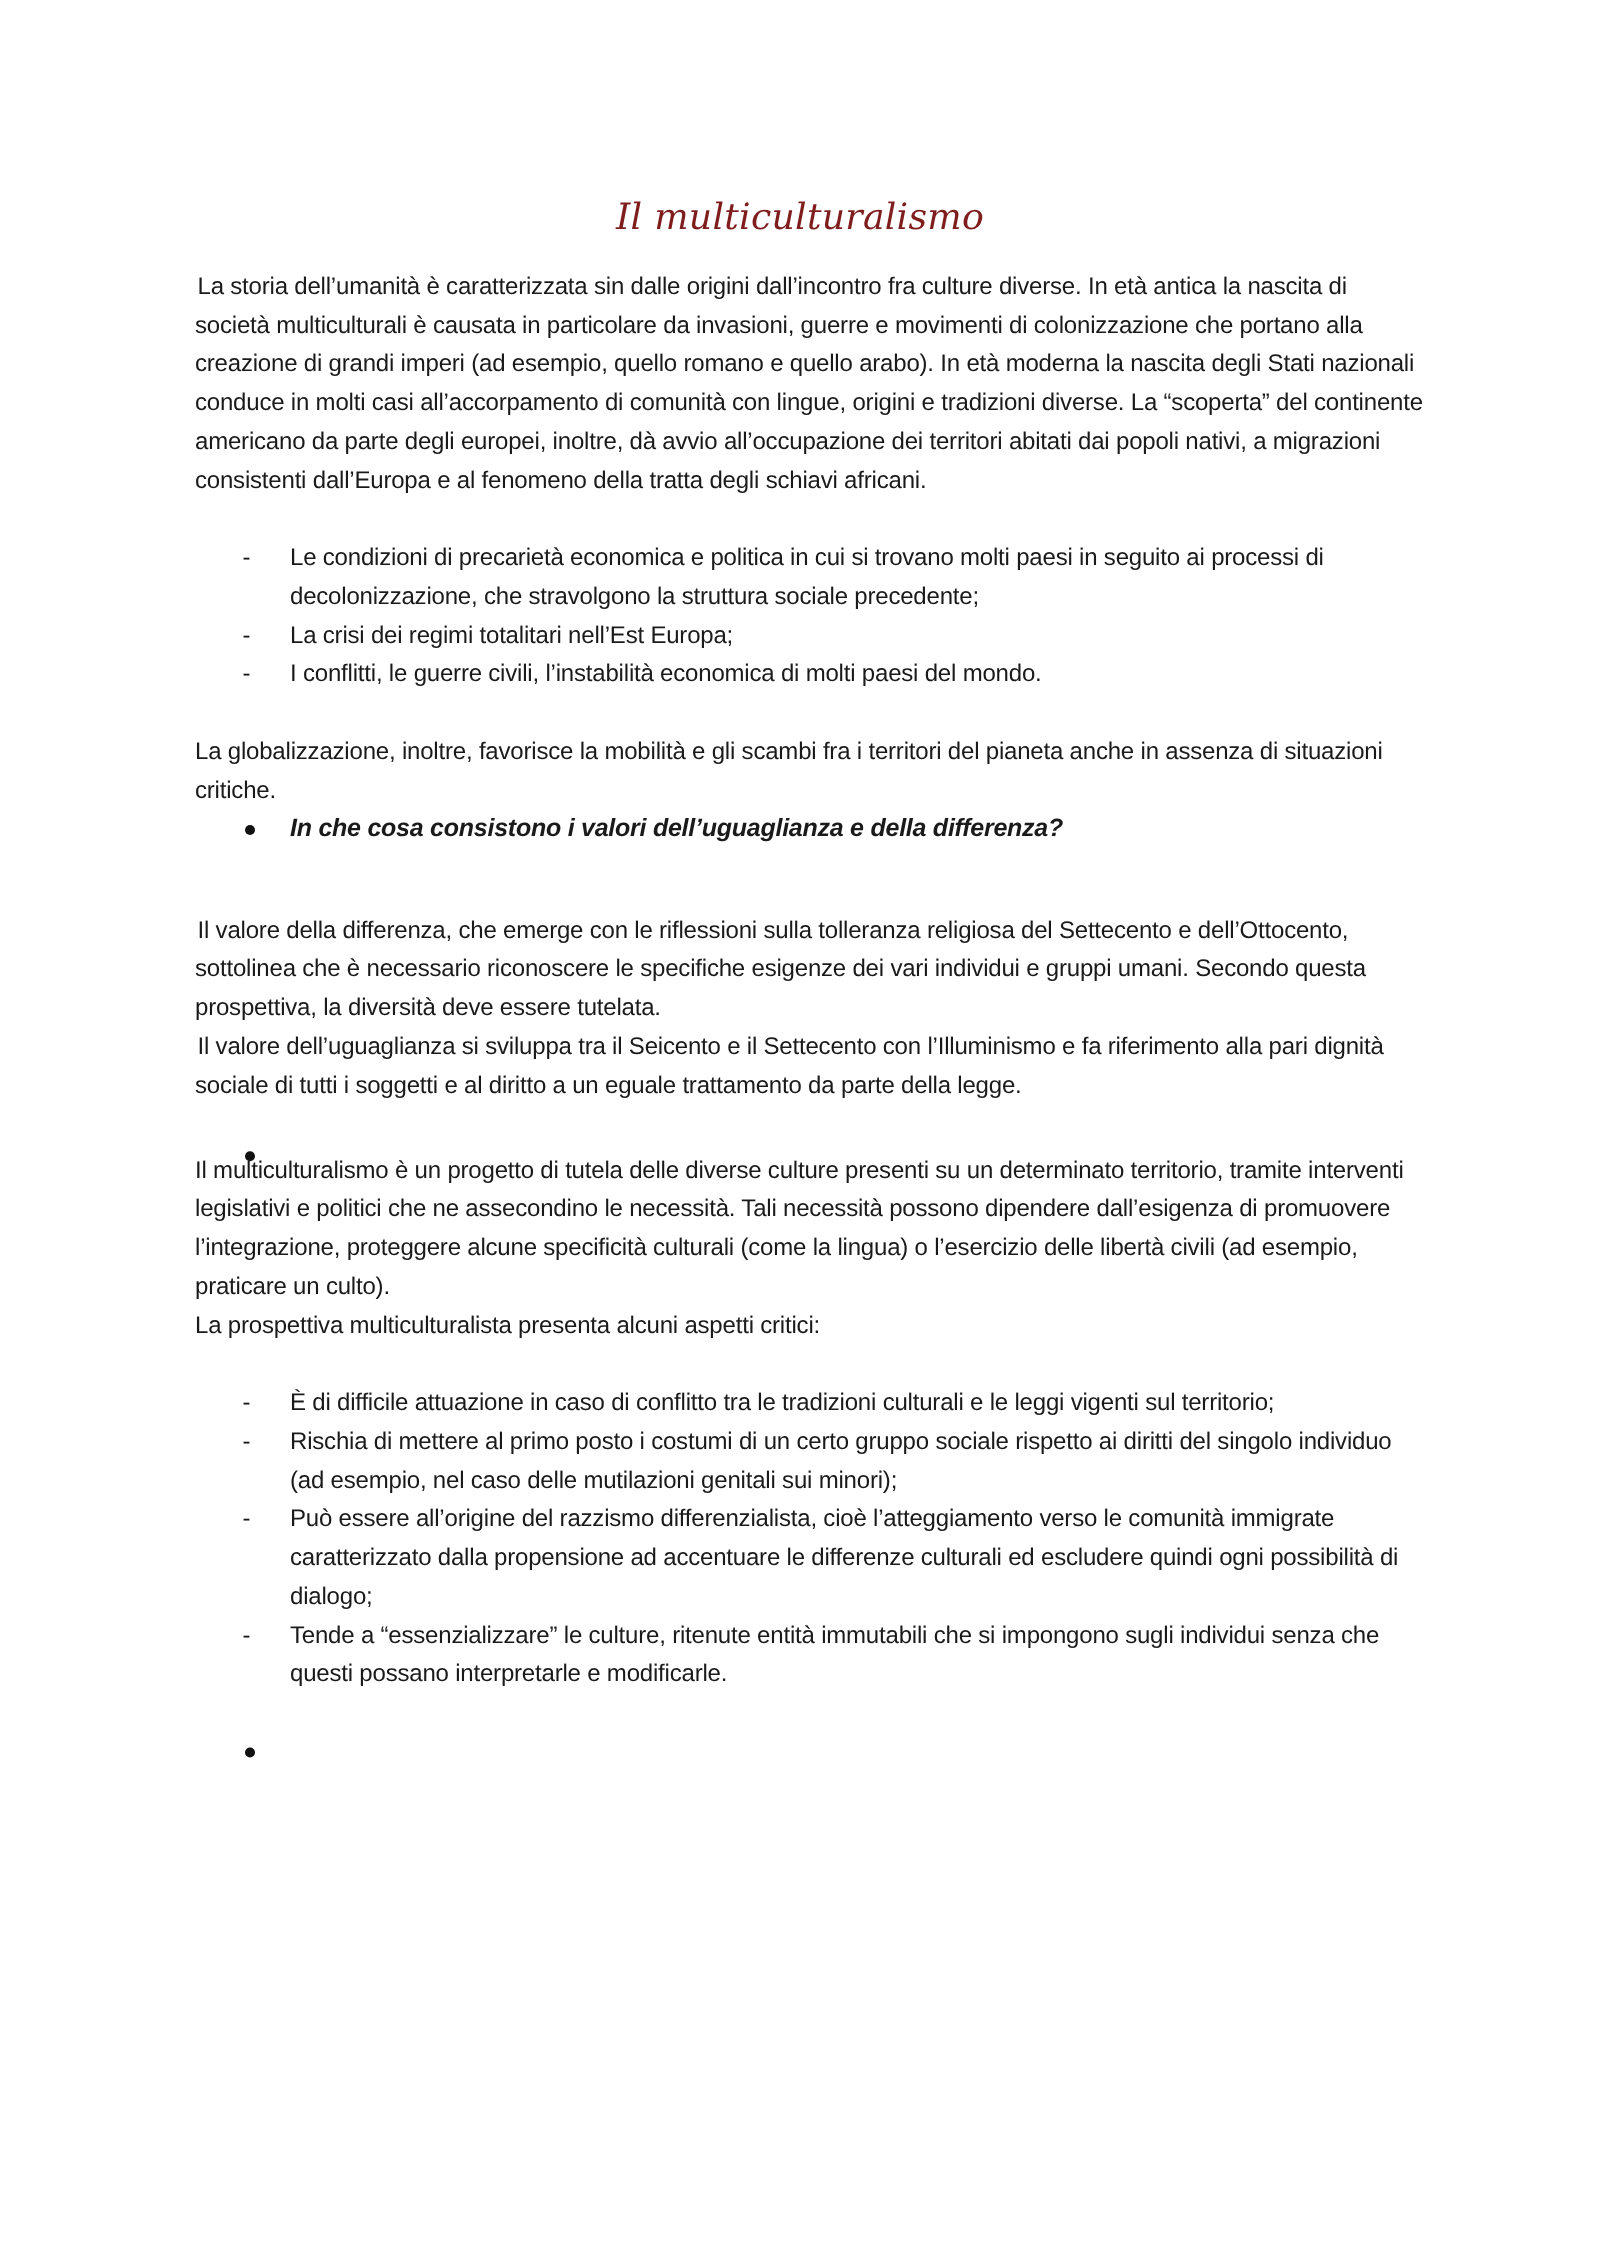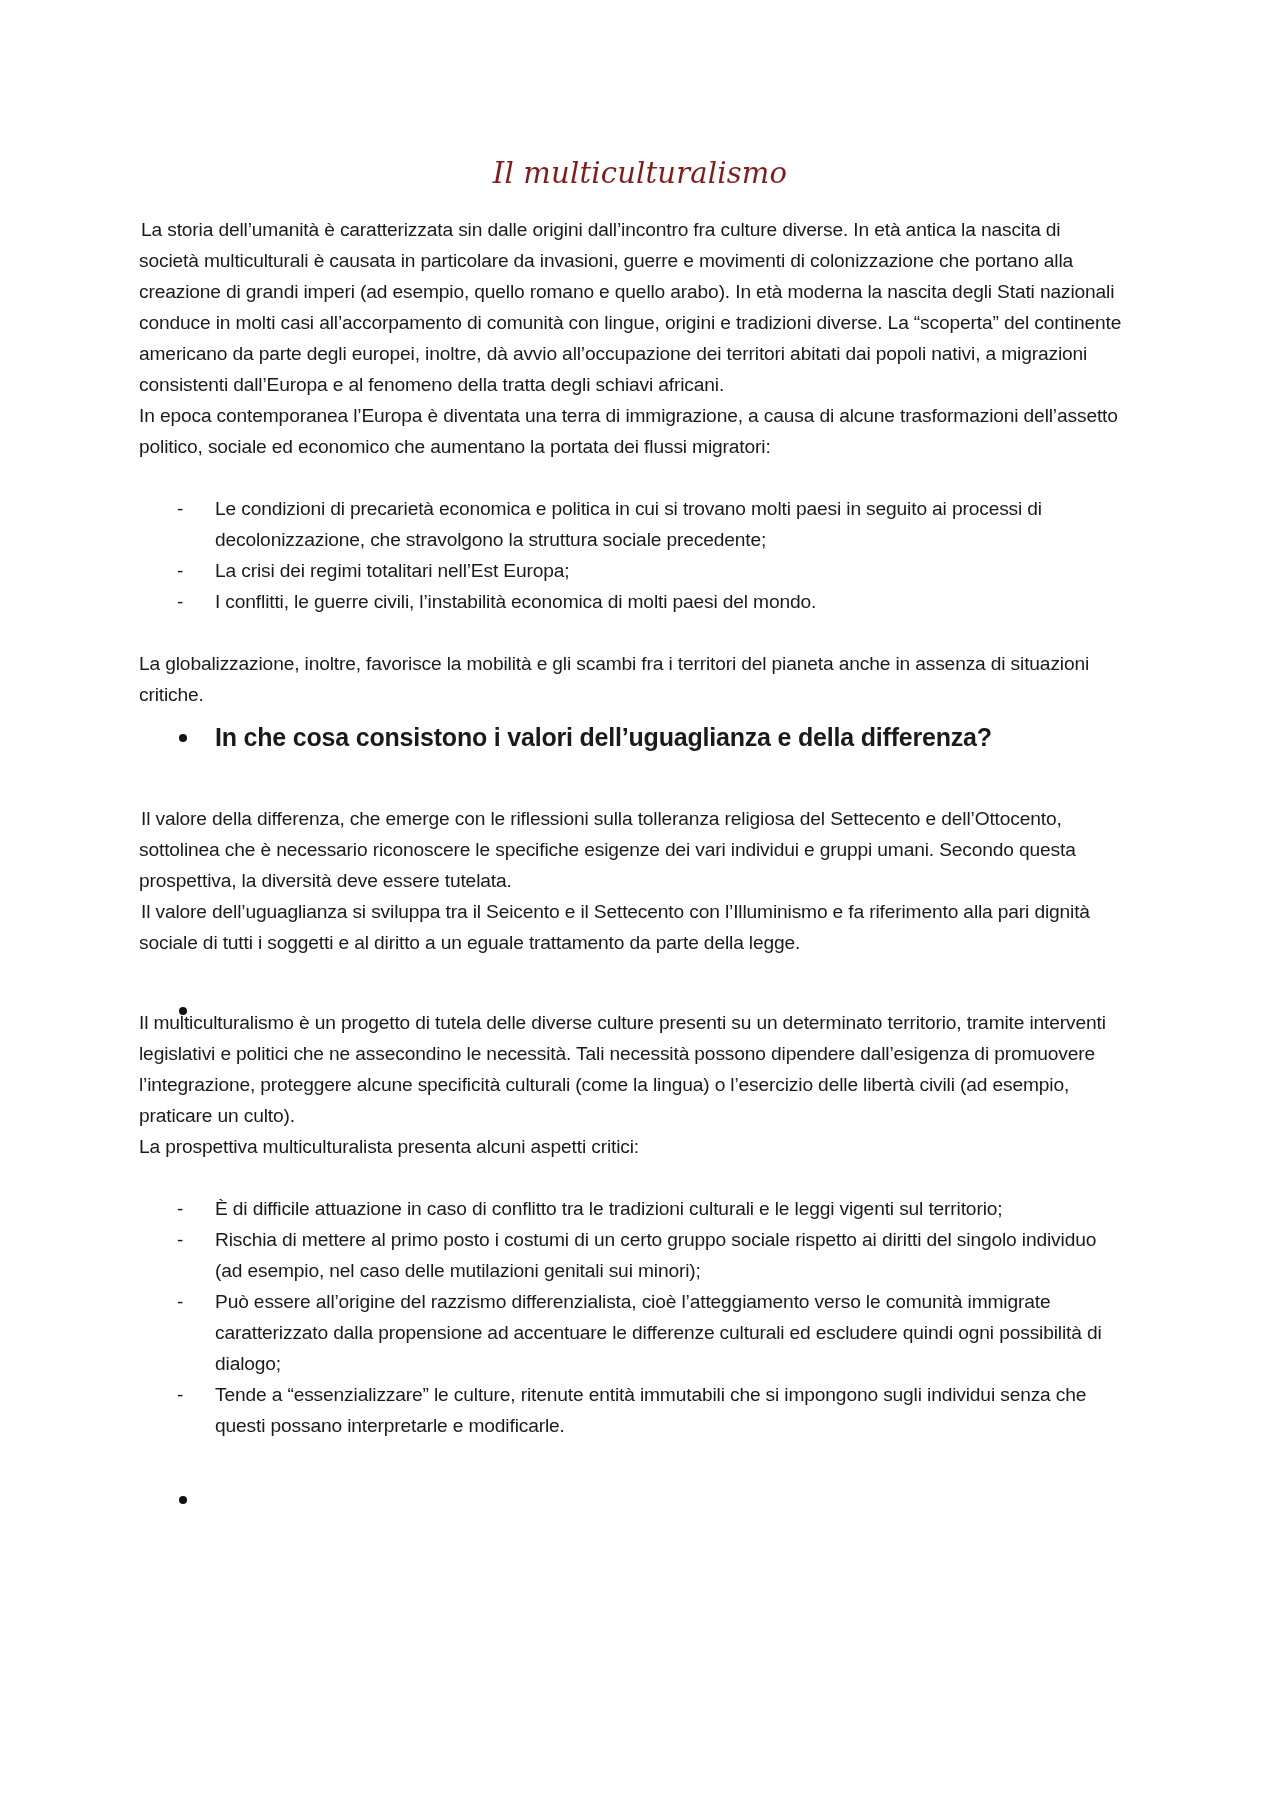--- a/index.html
+++ b/index.html
@@ -9,56 +9,54 @@
       background: #ffffff; color: #1a1a1a;
       font-family: "Liberation Sans", "DejaVu Sans", sans-serif;
     }
     .title {
       position: absolute; top: 156px; left: 0; width: 1280px; text-align: center;
       font-family: "DejaVu Serif", "Liberation Serif", serif;
       font-style: italic; font-size: 29px; color: #7f1d1d;
       letter-spacing: 0.2px;
     }
     .content {
-      position: absolute; left: 139px; top: 214px; width: 985px;
+      position: absolute; left: 156px; top: 214px; width: 985px;
     }
     .p {
       font-size: 19.2px; line-height: 31px; margin: 0; white-space: normal;
       letter-spacing: -0.15px;
     }
     .indent1 { text-indent: 2px; }
     .gap { height: 31px; }
     .dash-list { margin: 0; padding: 0; list-style: none; }
     .dash-item {
       position: relative; padding-left: 76px;
       font-size: 19.2px; line-height: 31px; letter-spacing: -0.15px;
     }
     .dash {
       position: absolute; left: 38px; top: 0;
     }
     .q-item {
       position: relative; padding-left: 76px;
-      font-size: 25px; line-height: 31px; font-weight: bold; 
+      font-size: 20px; line-height: 31px; font-weight: bold; font-style: italic;
       letter-spacing: -0.2px;
-      margin-top: 12px;
     }
     .bullet {
       position: absolute; left: 40px; top: 12px; width: 8px; height: 8px;
       border-radius: 50%; background: #111;
     }
   </style>
 </head>
 <body>
 
 <div class="page">
   <div class="title">Il multiculturalismo</div>
 
   <div class="content">
     <p class="p indent1">La storia dell’umanità è caratterizzata sin dalle origini dall’incontro fra culture diverse. In età antica la nascita di società multiculturali è causata in particolare da invasioni, guerre e movimenti di colonizzazione che portano alla creazione di grandi imperi (ad esempio, quello romano e quello arabo). In età moderna la nascita degli Stati nazionali conduce in molti casi all’accorpamento di comunità con lingue, origini e tradizioni diverse. La “scoperta” del continente americano da parte degli europei, inoltre, dà avvio all’occupazione dei territori abitati dai popoli nativi, a migrazioni consistenti dall’Europa e al fenomeno della tratta degli schiavi africani.</p>
-    <p class="p">In epoca contemporanea l’Europa è diventata una terra di immigrazione, a causa di alcune trasformazioni dell’assetto politico, sociale ed economico che aumentano la portata dei flussi migratori:</p>
 
     <div class="gap"></div>
 
     <ul class="dash-list">
       <li class="dash-item">
         <span class="dash">-</span>
         <span>Le condizioni di precarietà economica e politica in cui si trovano molti paesi in seguito ai processi di decolonizzazione, che stravolgono la struttura sociale precedente;</span>
       </li>
       <li class="dash-item">
         <span class="dash">-</span>

